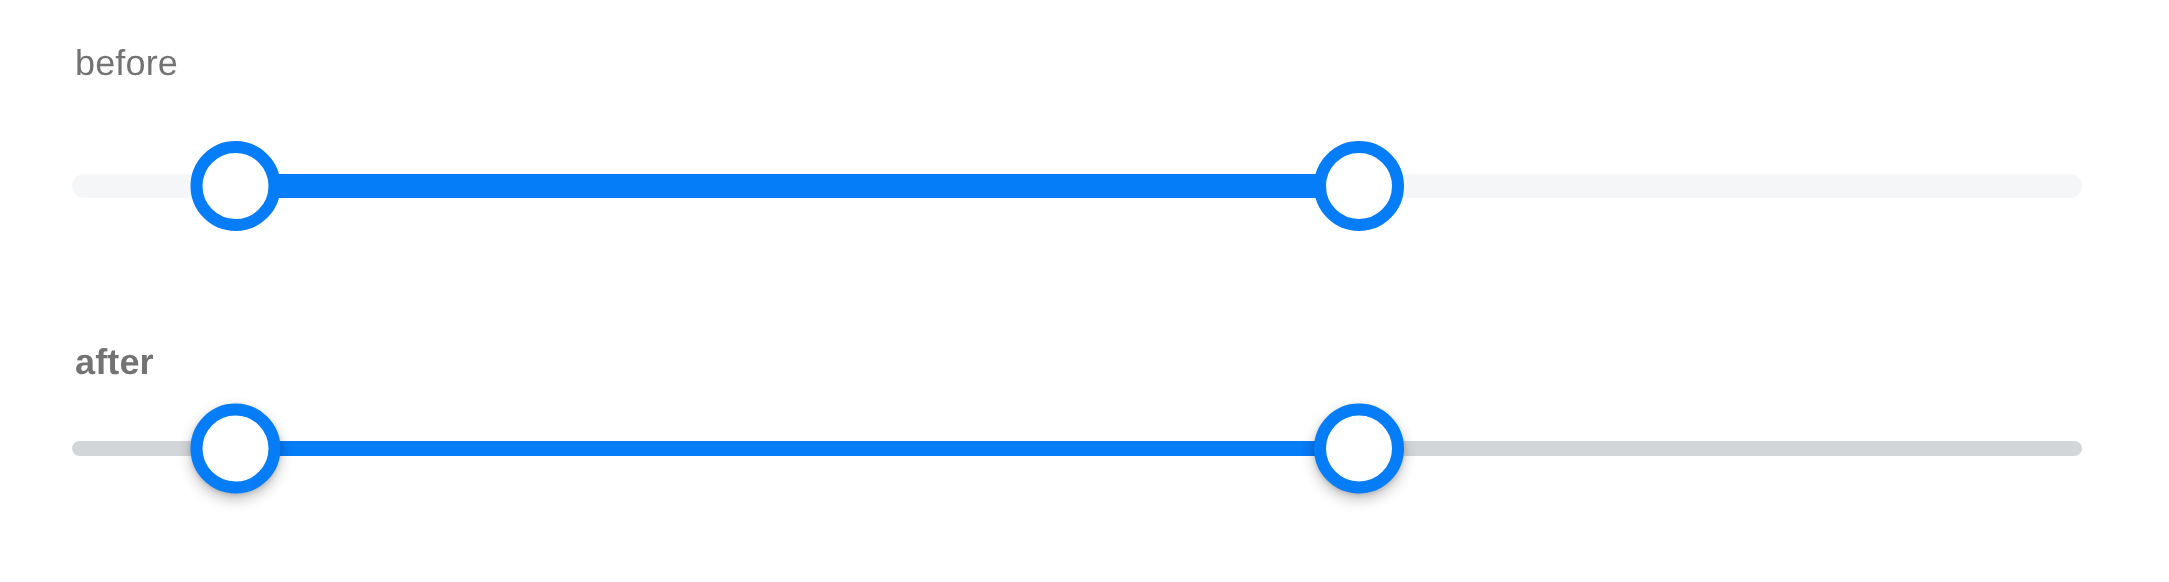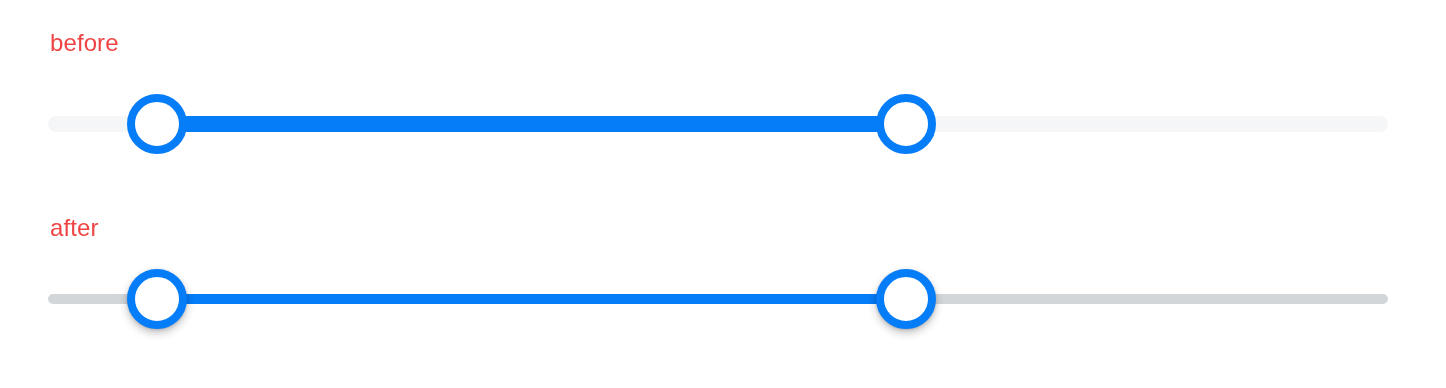--- a/index.html
+++ b/index.html
@@ -20,26 +20,26 @@
     inset: 0;
   }
 
   
   .section-label {
     position: absolute;
     left: 50px;
     font-size: 24px;
     font-weight: 400;
     line-height: 1;
-    color: #ef4444;
+    color: #737373;
     white-space: nowrap;
     letter-spacing: 0.1px;
   }
   .section-label.before { top: 31px; }
-  .section-label.after  { top: 216px; }
+  .section-label.after  { top: 230px; font-weight: bold; }
 
   
   .slider {
     position: absolute;
     left: 0;
     width: 1446px;
   }
   .slider.before { top: 94px; height: 60px; }
   .slider.after  { top: 269px; height: 60px; }
 

